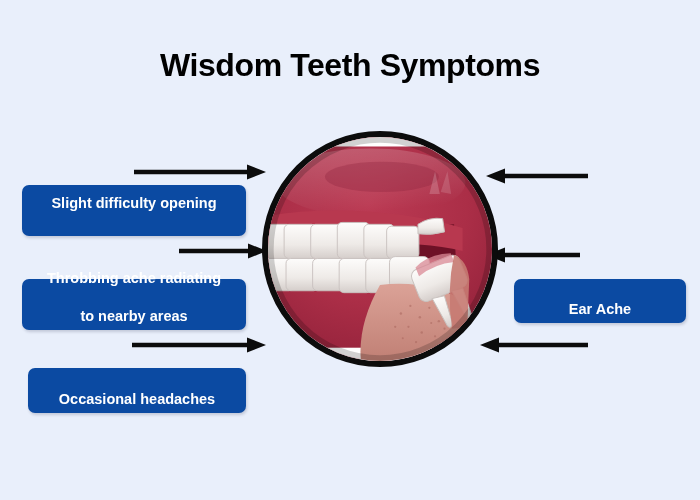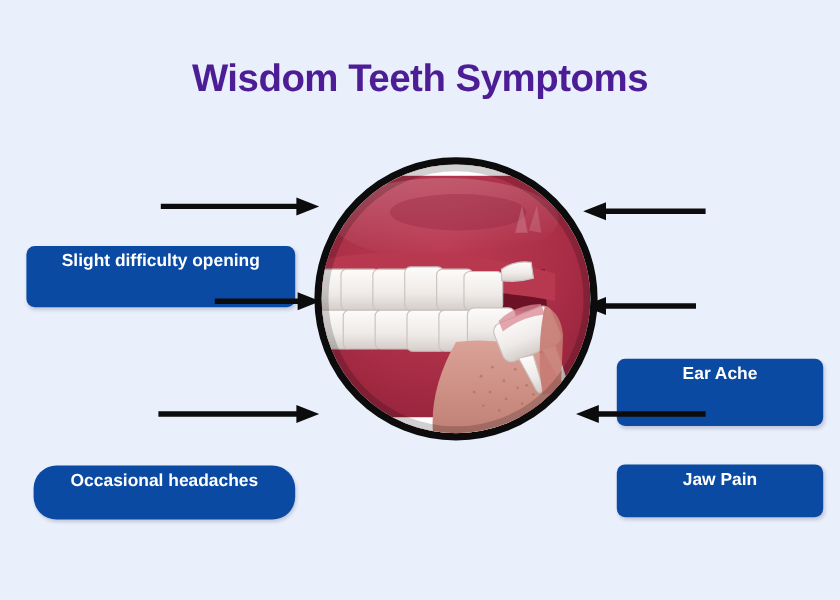--- a/index.html
+++ b/index.html
@@ -22,50 +22,49 @@
   
   #title {
     position: absolute;
     top: 47px;
     left: 0;
     width: 700px;
     text-align: center;
     font-size: 32px;
     font-weight: bold;
     letter-spacing: -0.4px;
-    color: #4c1d95;
+    color: #000000;
     font-family: "Liberation Sans", sans-serif;
   }
 
   
   .label-box {
     position: absolute;
     background: #0b4aa2;
     border-radius: 7px;
     color: #ffffff;
     font-weight: bold;
     font-size: 14.5px;
     line-height: 19px;
     text-align: center;
     display: flex;
-    align-items: flex-start;
+    align-items: flex-end;
     justify-content: center;
     box-sizing: border-box;
     padding: 4px 8px;
     box-shadow: 1px 2px 3px rgba(20,30,60,0.18);
-    margin-top: 20px;
   }
   .label-box span { display: block; }
 
   #box-mouth-opening { left: 22px;  top: 185px; width: 224px; height: 51px; }
   #box-throbbing-ache { left: 22px;  top: 279px; width: 224px; height: 51px; }
-  #box-headaches      { left: 28px;  top: 368px; width: 218px; height: 45px; border-radius: 19px; }
+  #box-headaches      { left: 28px;  top: 368px; width: 218px; height: 45px; }
 
   #box-bad-breath { left: 514px; top: 193px; width: 172px; height: 44px; }
-  #box-ear-ache   { left: 514px; top: 279px; width: 172px; height: 56px; }
+  #box-ear-ache   { left: 514px; top: 279px; width: 172px; height: 44px; }
   #box-jaw-pain   { left: 514px; top: 367px; width: 172px; height: 44px; }
 
   
   .arrow { position: absolute; }
 
   #arrow-left-1 { left: 133px; top: 163px; width: 134px; height: 18px; }
   #arrow-left-2 { left: 178px; top: 242px; width: 90px;  height: 18px; }
   #arrow-left-3 { left: 131px; top: 336px; width: 136px; height: 18px; }
 
   #arrow-right-1 { left: 485px; top: 167px; width: 104px; height: 18px; }
@@ -93,33 +92,36 @@
 <div id="poster">
 
   <div id="title">Wisdom Teeth Symptoms</div>
 
   <div class="label-box" id="box-mouth-opening">
     <span>
       <span>Slight difficulty opening</span><br>
     </span>
   </div>
 
+  <div class="label-box" id="box-throbbing-ache">
+    <span>
+      <span>Throbbing ache radiating</span><br>
+      <span>to nearby areas</span>
+    </span>
+  </div>
 
   <div class="label-box" id="box-headaches">
     <span>Occasional headaches</span>
   </div>
 
 
   <div class="label-box" id="box-ear-ache">
     <span>Ear Ache</span>
   </div>
 
-  <div class="label-box" id="box-jaw-pain">
-    <span>Jaw Pain</span>
-  </div>
 
   <svg class="arrow" id="arrow-left-1" viewBox="0 0 134 18">
     <line x1="1" y1="9" x2="120" y2="9" stroke="#0c0c0c" stroke-width="4.5"></line>
     <polygon points="114,1.5 133,9 114,16.5" fill="#0c0c0c"></polygon>
   </svg>
   <svg class="arrow" id="arrow-left-2" viewBox="0 0 90 18">
     <line x1="1" y1="9" x2="76" y2="9" stroke="#0c0c0c" stroke-width="4.5"></line>
     <polygon points="70,1.5 89,9 70,16.5" fill="#0c0c0c"></polygon>
   </svg>
   <svg class="arrow" id="arrow-left-3" viewBox="0 0 136 18">

